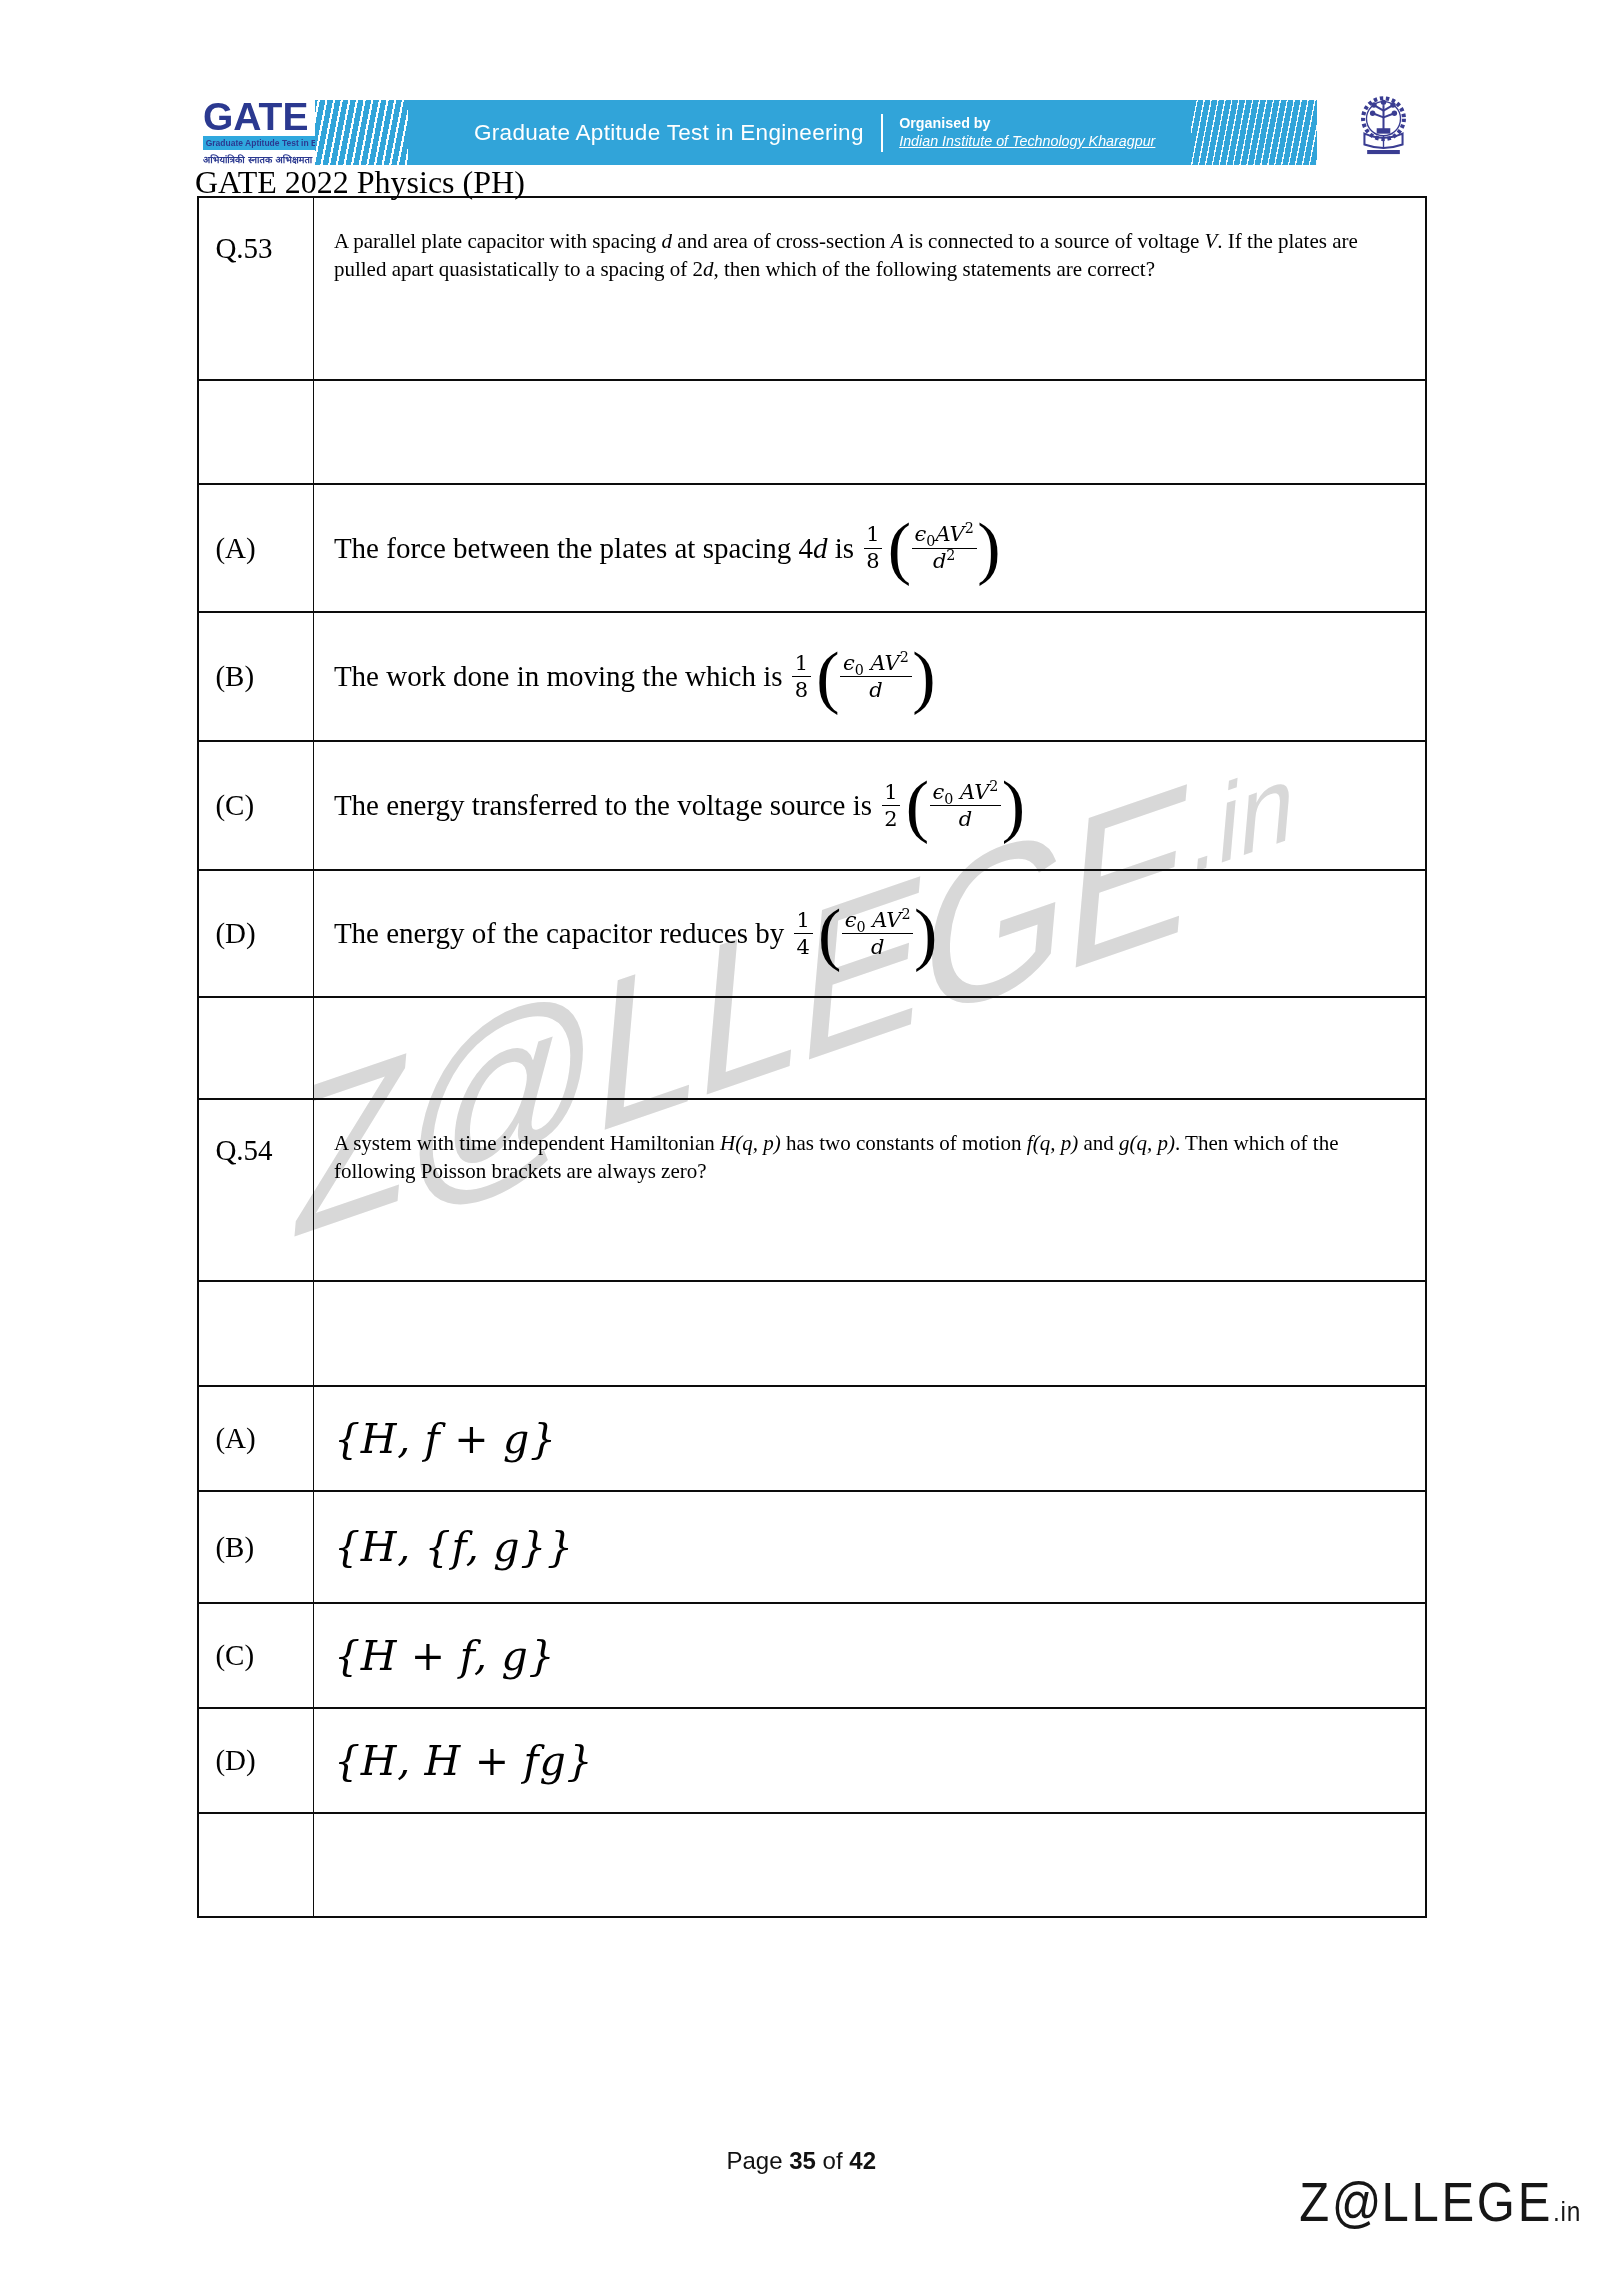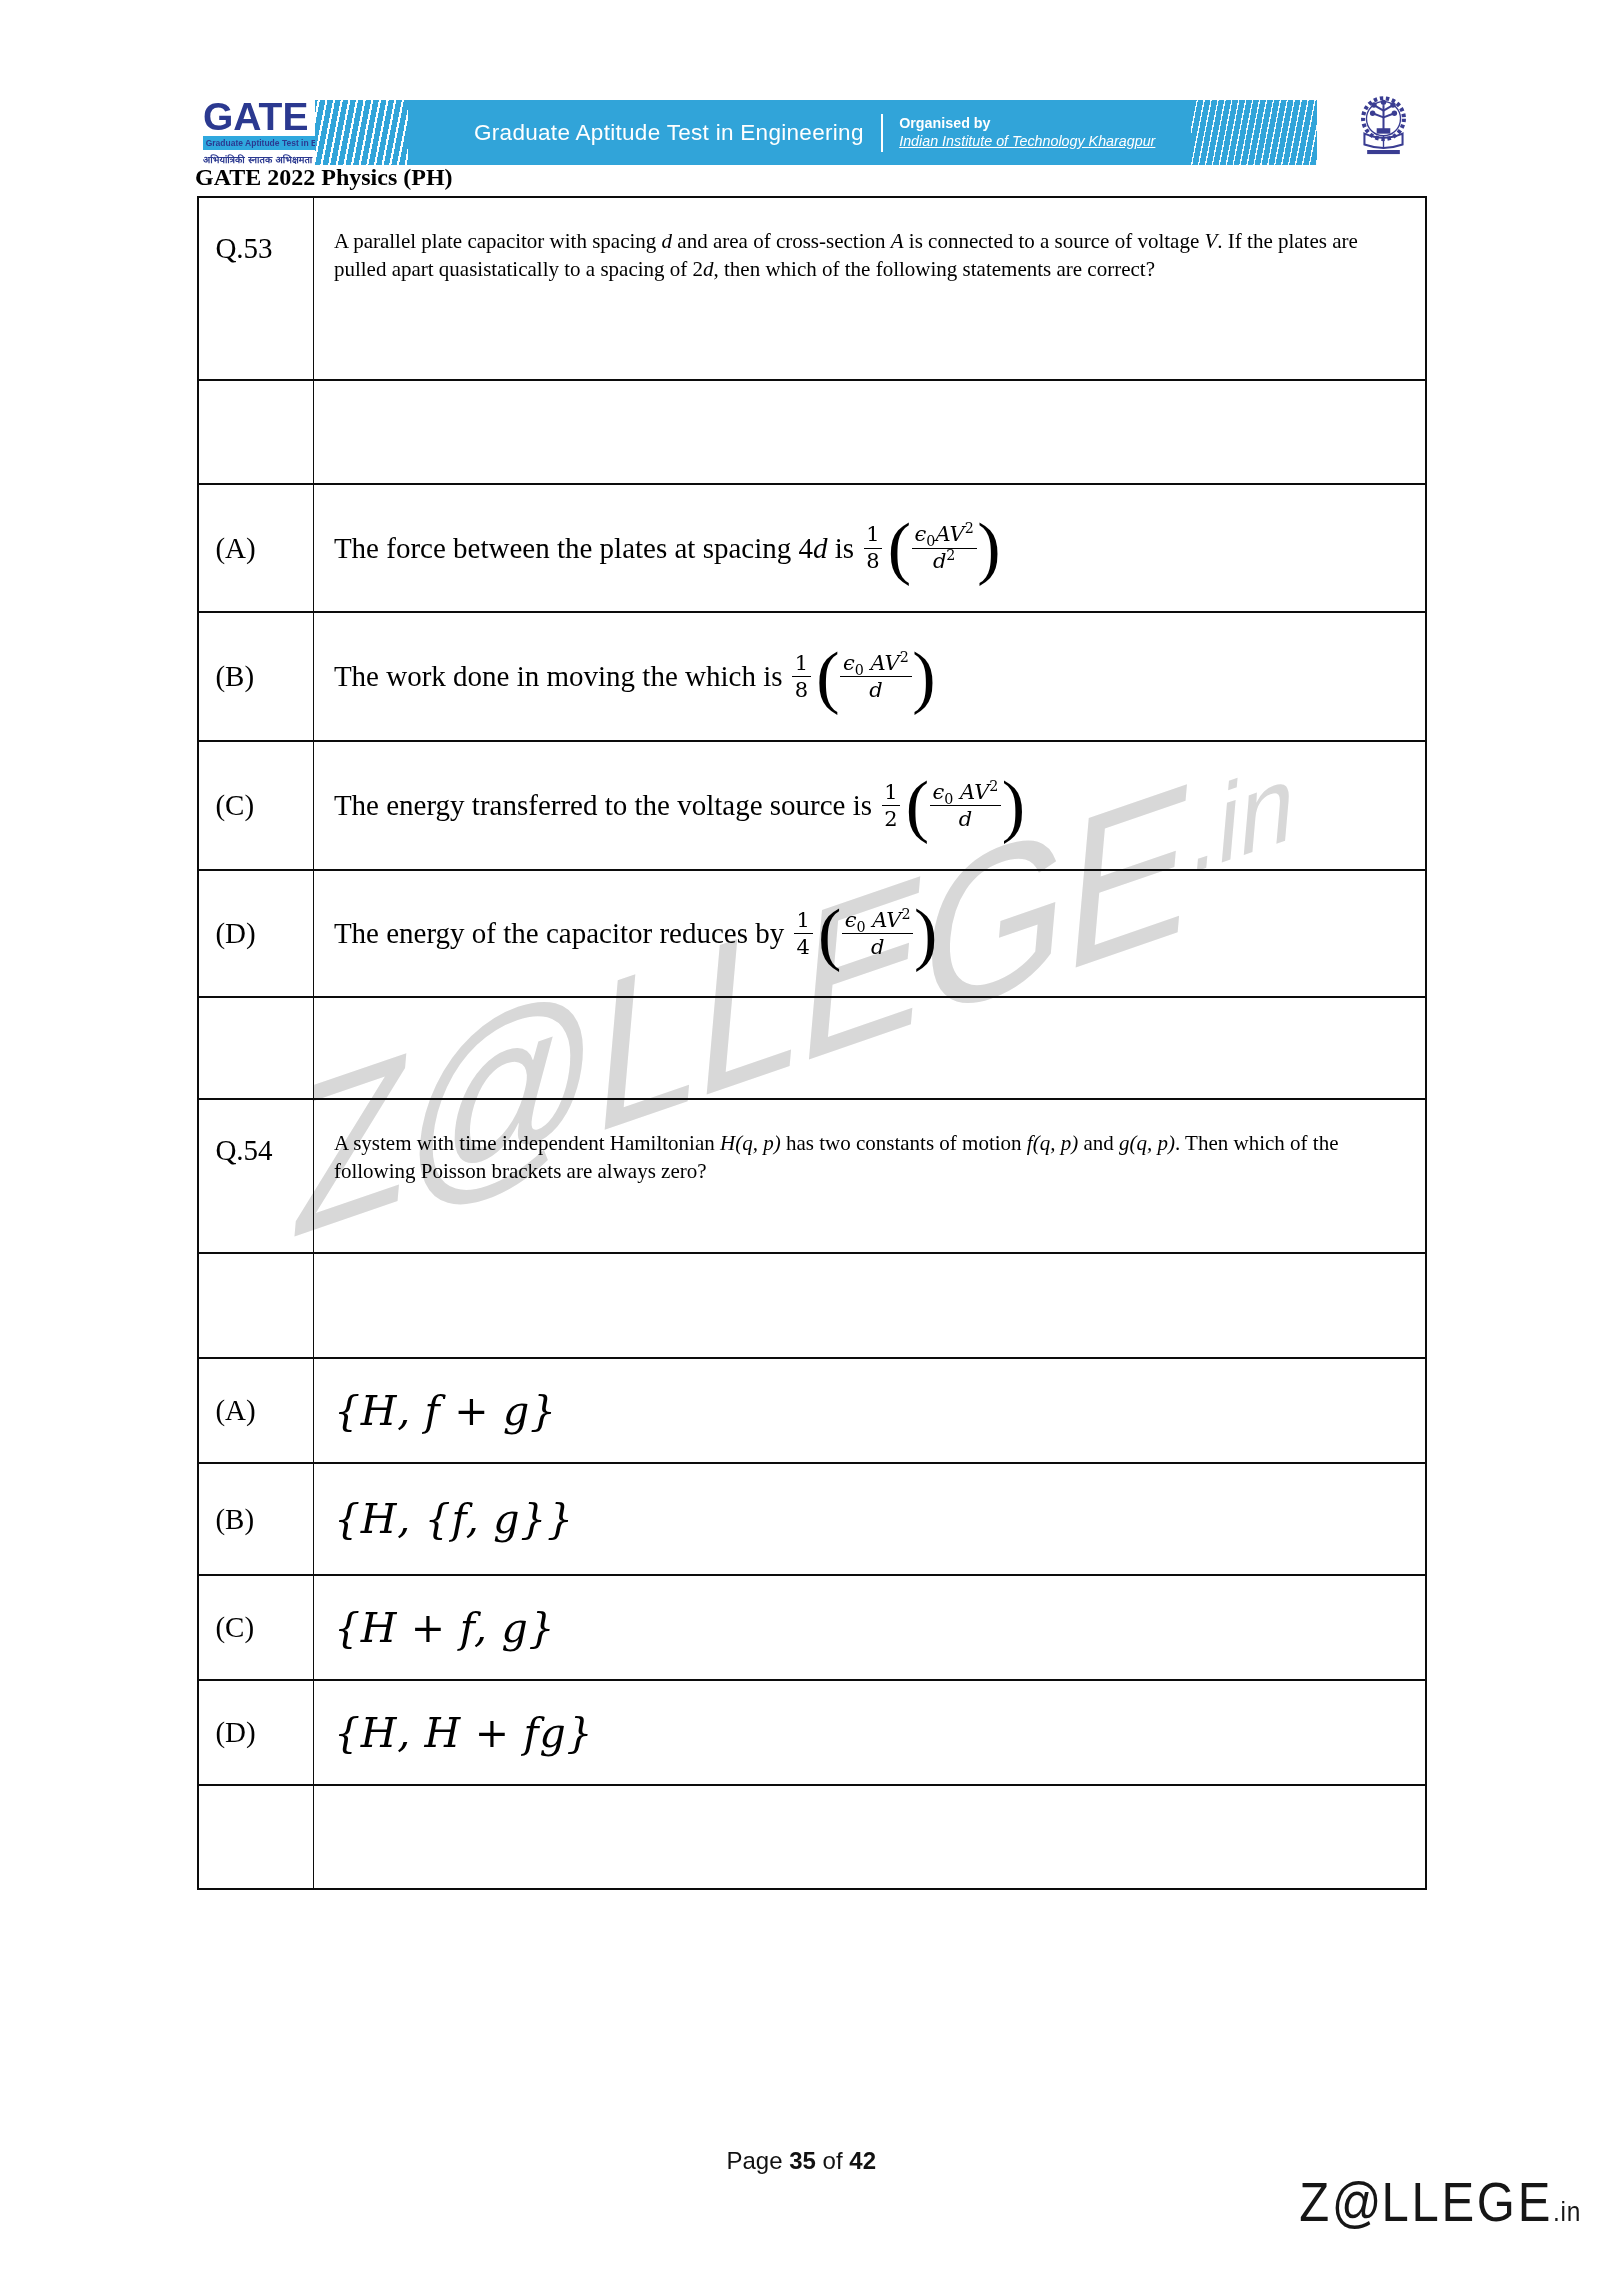--- a/index.html
+++ b/index.html
@@ -28,21 +28,21 @@
   .banner-inner{ position:relative; display:flex; align-items:center; height:100%; padding-left:128px; z-index:1; }
   .banner-title{ color:#fff; font-family:"Liberation Sans",sans-serif; font-size:22.5px; letter-spacing:0.3px; white-space:nowrap; }
   .banner-divider{ width:1.4px; height:38px; background:#ffffff; margin:0 16.4px 0 17.7px; flex:none; }
   .org-block{ color:#fff; font-family:"Liberation Sans",sans-serif; line-height:1.25; }
   .org-by{ font-weight:bold; font-size:14.3px; }
   .org-name{ font-style:italic; font-size:14.3px;text-decoration:underline; }
 
   .iit-logo{ position:absolute; left:1359px; top:94px; width:49px; height:63px; }
 
   
-  .page-title{ position:absolute; left:195px; top:164px; font-weight:bold; font-size:24px; z-index:2; }
+  .page-title{ position:absolute; left:195px; top:164px; font-weight:normal; font-size:32px; z-index:2; }
 
   
   .watermark{ position:absolute; left:794px; top:992px; z-index:0; white-space:nowrap;
     font-family:"Liberation Sans",sans-serif; font-size:199px; font-weight:400; color:#bcbcbc; opacity:.58;
     transform:translate(-50%,-50%) rotate(-19deg) skewX(-24deg); letter-spacing:-2.7px; }
   .watermark .wm-in{ font-size:.52em; vertical-align:.5em; letter-spacing:0; }
 
   
   table.qtable{ position:absolute; left:197px; top:196px; width:1230px; z-index:1;
     border-collapse:collapse; table-layout:fixed;border-radius:25px; }
@@ -242,21 +242,21 @@
         </span>
       </div>
     </td>
   </tr>
 
   <tr style="height:102px">
     <td class="cell-label"></td>
     <td></td>
   </tr>
 
-  <tr class="qrow" style="height:154px">
+  <tr class="qrow" style="height:182px">
     <td class="cell-label"><span>Q.54</span></td>
     <td class="qtext">
       <span>A system with time independent Hamiltonian </span><span class="mvar">H(q, p)</span><span> has two constants of motion </span><span class="mvar">f(q, p)</span><span> and </span><span class="mvar">g(q, p)</span><span>. Then which of the following Poisson brackets are always zero?</span>
     </td>
   </tr>
 
   <tr style="height:105px">
     <td class="cell-label"></td>
     <td></td>
   </tr>

